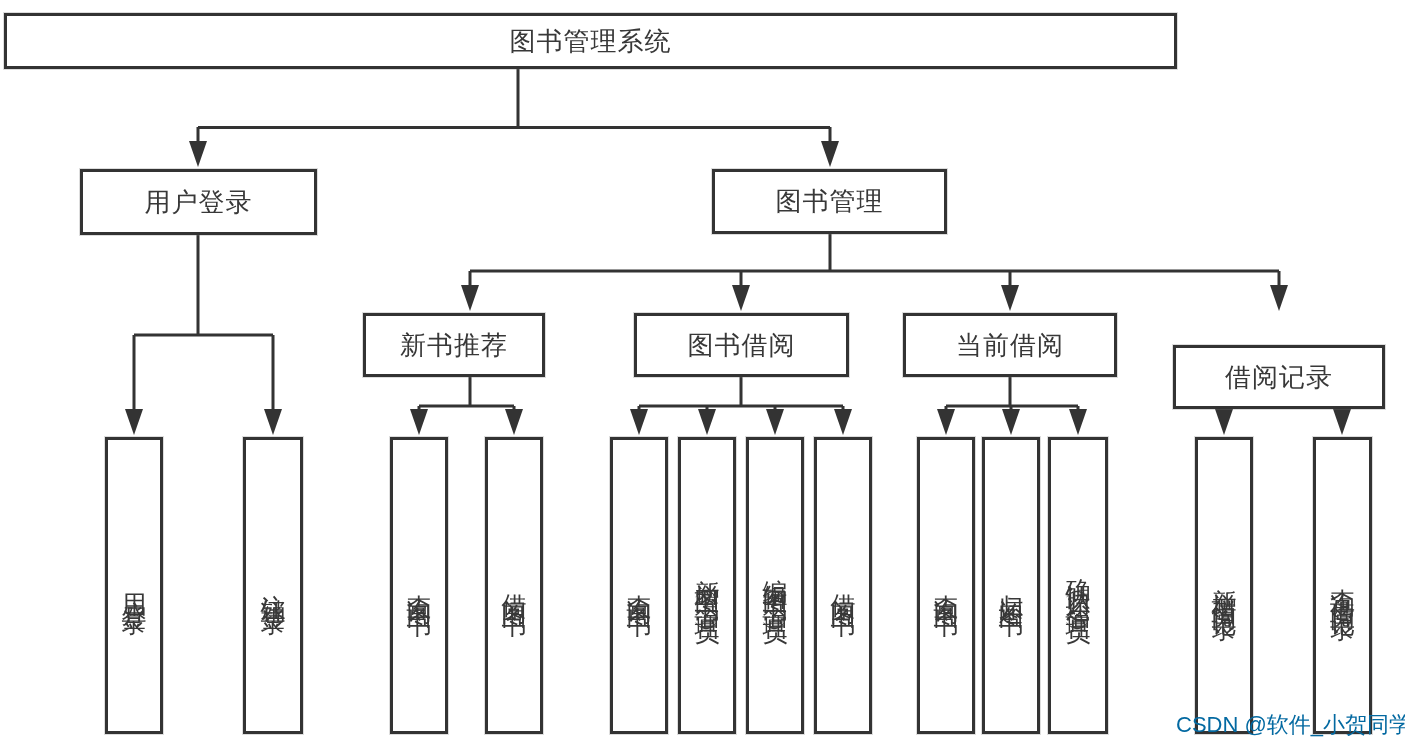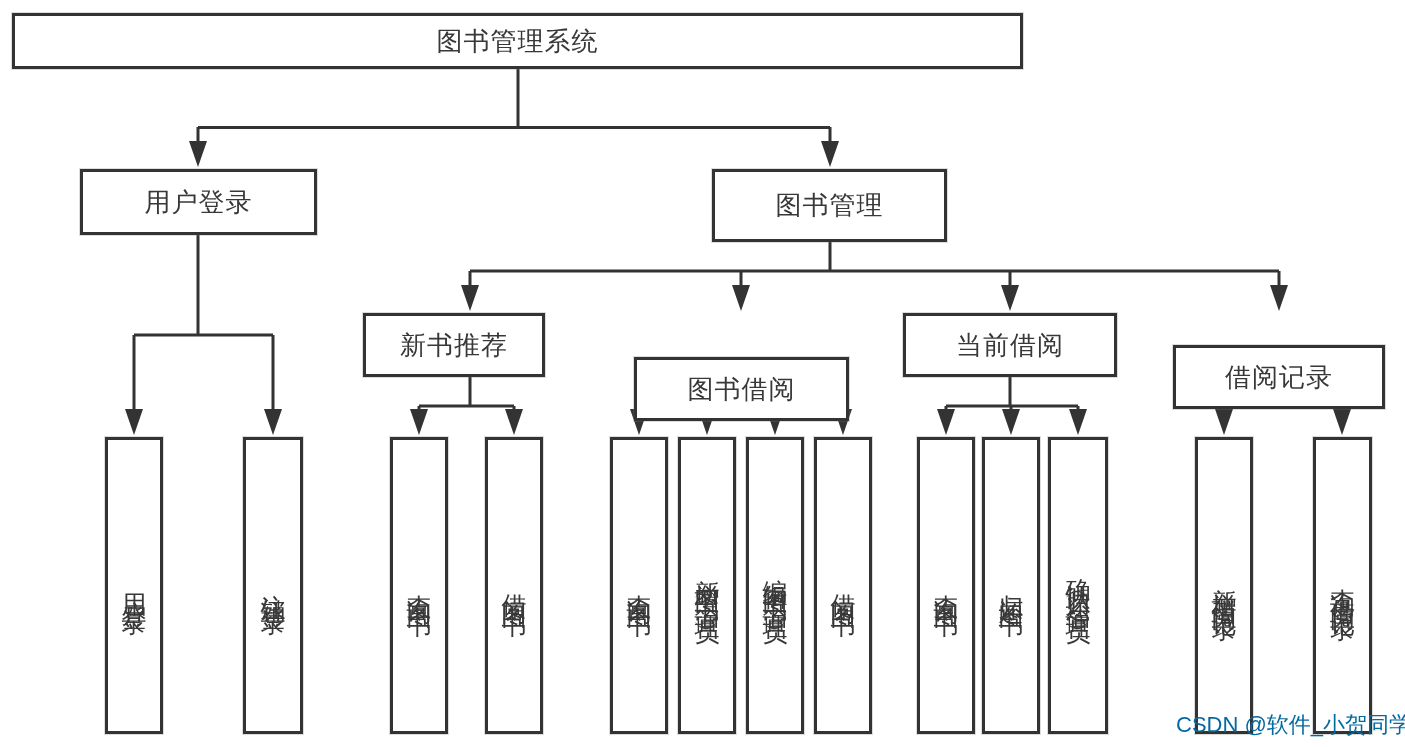--- a/index.html
+++ b/index.html
@@ -123,35 +123,35 @@
       <polygon points="766,409 784,409 775,435"></polygon>
       <polygon points="834,409 852,409 843,435"></polygon>
       <polygon points="937,409 955,409 946,435"></polygon>
       <polygon points="1002,409 1020,409 1011,435"></polygon>
       <polygon points="1069,409 1087,409 1078,435"></polygon>
       <polygon points="1215,409 1233,409 1224,435"></polygon>
       <polygon points="1333,409 1351,409 1342,435"></polygon>
     </g>
   </svg>
 
-  <div class="node" style="left:12px; top:13px; width:1011px; height:56px;text-align:right;">
+  <div class="node" style="left:4px; top:13px; width:1173px; height:56px;text-align:right;">
     <span class="h-label">图书管理系统</span>
   </div>
 
   <div class="node" style="left:80px; top:169px; width:237px; height:66px;">
     <span class="h-label">用户登录</span>
   </div>
-  <div class="node" style="left:712px; top:169px; width:235px; height:73px;">
+  <div class="node" style="left:712px; top:169px; width:235px; height:65px;">
     <span class="h-label">图书管理</span>
   </div>
 
   <div class="node" style="left:363px; top:313px; width:182px; height:64px;">
     <span class="h-label">新书推荐</span>
   </div>
-  <div class="node" style="left:634px; top:313px; width:215px; height:64px;margin-top:44px;">
+  <div class="node" style="left:634px; top:313px; width:215px; height:64px;">
     <span class="h-label">图书借阅</span>
   </div>
   <div class="node" style="left:903px; top:313px; width:214px; height:64px;">
     <span class="h-label">当前借阅</span>
   </div>
   <div class="node" style="left:1173px; top:313px; width:212px; height:64px;margin-top:32px;">
     <span class="h-label">借阅记录</span>
   </div>
 
   <div class="node leaf" style="left:105px;">

